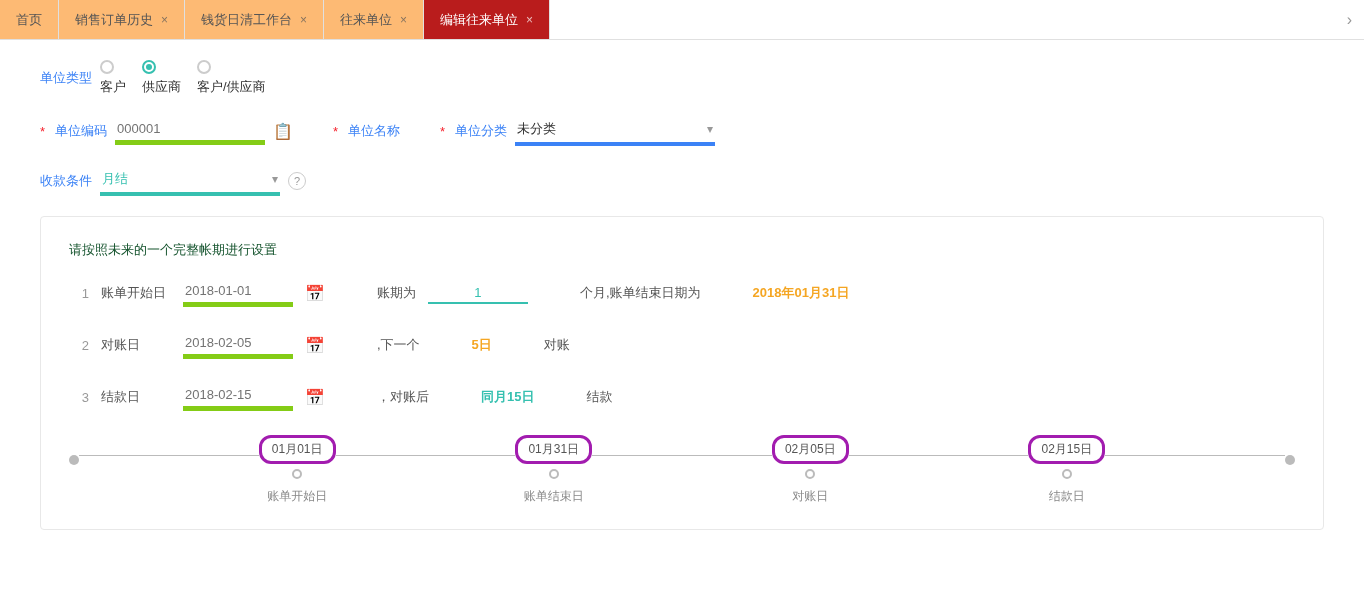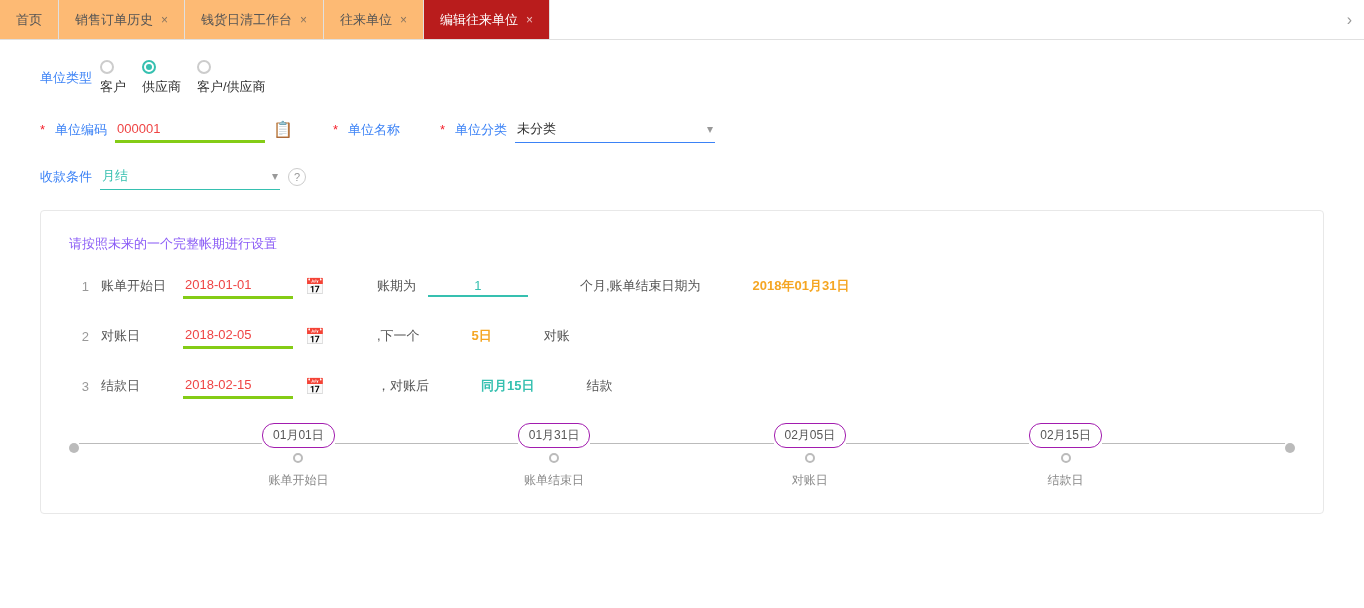--- a/index.html
+++ b/index.html
@@ -105,36 +105,36 @@
       content: '';
       width: 6px;
       height: 6px;
       border-radius: 50%;
       background: #36c0b0;
     }
 
     
     .text-input {
       border: none;
-      border-bottom: 3px solid #84cc16;
+      border-bottom: 5px solid #84cc16;
       outline: none;
       padding: 4px 2px;
       font-size: 13px;
-      color: #ef4444;
+      color: #737373;
       background: transparent;
       width: 150px;
     }
     .text-input.wide { width: 200px; }
 
     
     .select-field {
       display: flex;
       align-items: center;
       gap: 11px;
-      border-bottom: 1px solid #3b82f6;
+      border-bottom: 4px solid #3b82f6;
       padding: 4px 2px;
       width: 200px;
       cursor: pointer;
     }
     .select-value { flex: 1; color: #333; }
     .select-arrow { color: #999; font-size: 12px; }
 
     
     .cal-icon {
       color: #36c0b0;
@@ -158,21 +158,21 @@
 
     
     .condition-box {
       border: 1px solid #e8e8e8;
       border-radius: 4px;
       padding: 24px 28px;
       margin-bottom: 20px;
     }
 
     .condition-title {
-      color: #8b5cf6;
+      color: #14532d;
       margin-bottom: 20px;
       font-size: 13px;
     }
 
     .condition-row {
       display: flex;
       align-items: center;
       gap: 12px;
       margin-bottom: 24px;
     }
@@ -204,21 +204,21 @@
       color: #555;
       margin-bottom: 20px;
     }
 
     .tl-item {
       display: flex;
       flex-direction: column;
       align-items: center;
     }
     .tl-item .pill {
-      border: 1px solid #a21caf;
+      border: 3px solid #a21caf;
       border-radius: 12px;
       padding: 3px 10px;
       font-size: 12px;
       color: #555;
       background: #fff;
       white-space: nowrap;
     }
     .tl-item .dot {
       width: 10px;
       height: 10px;

